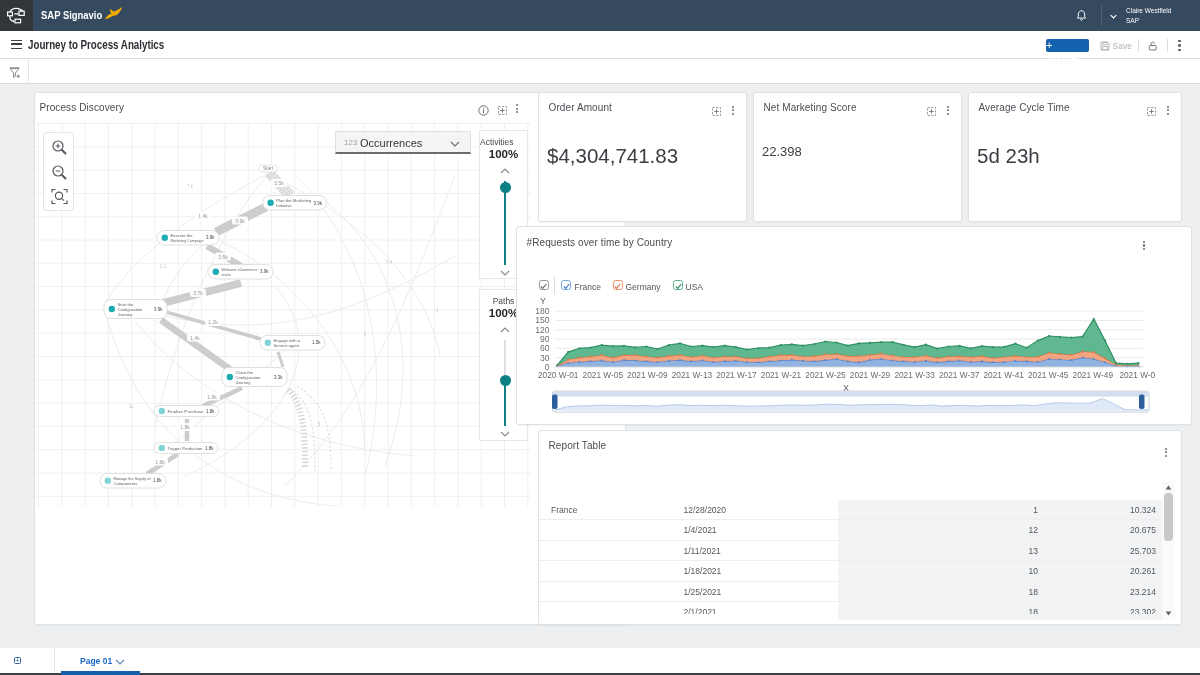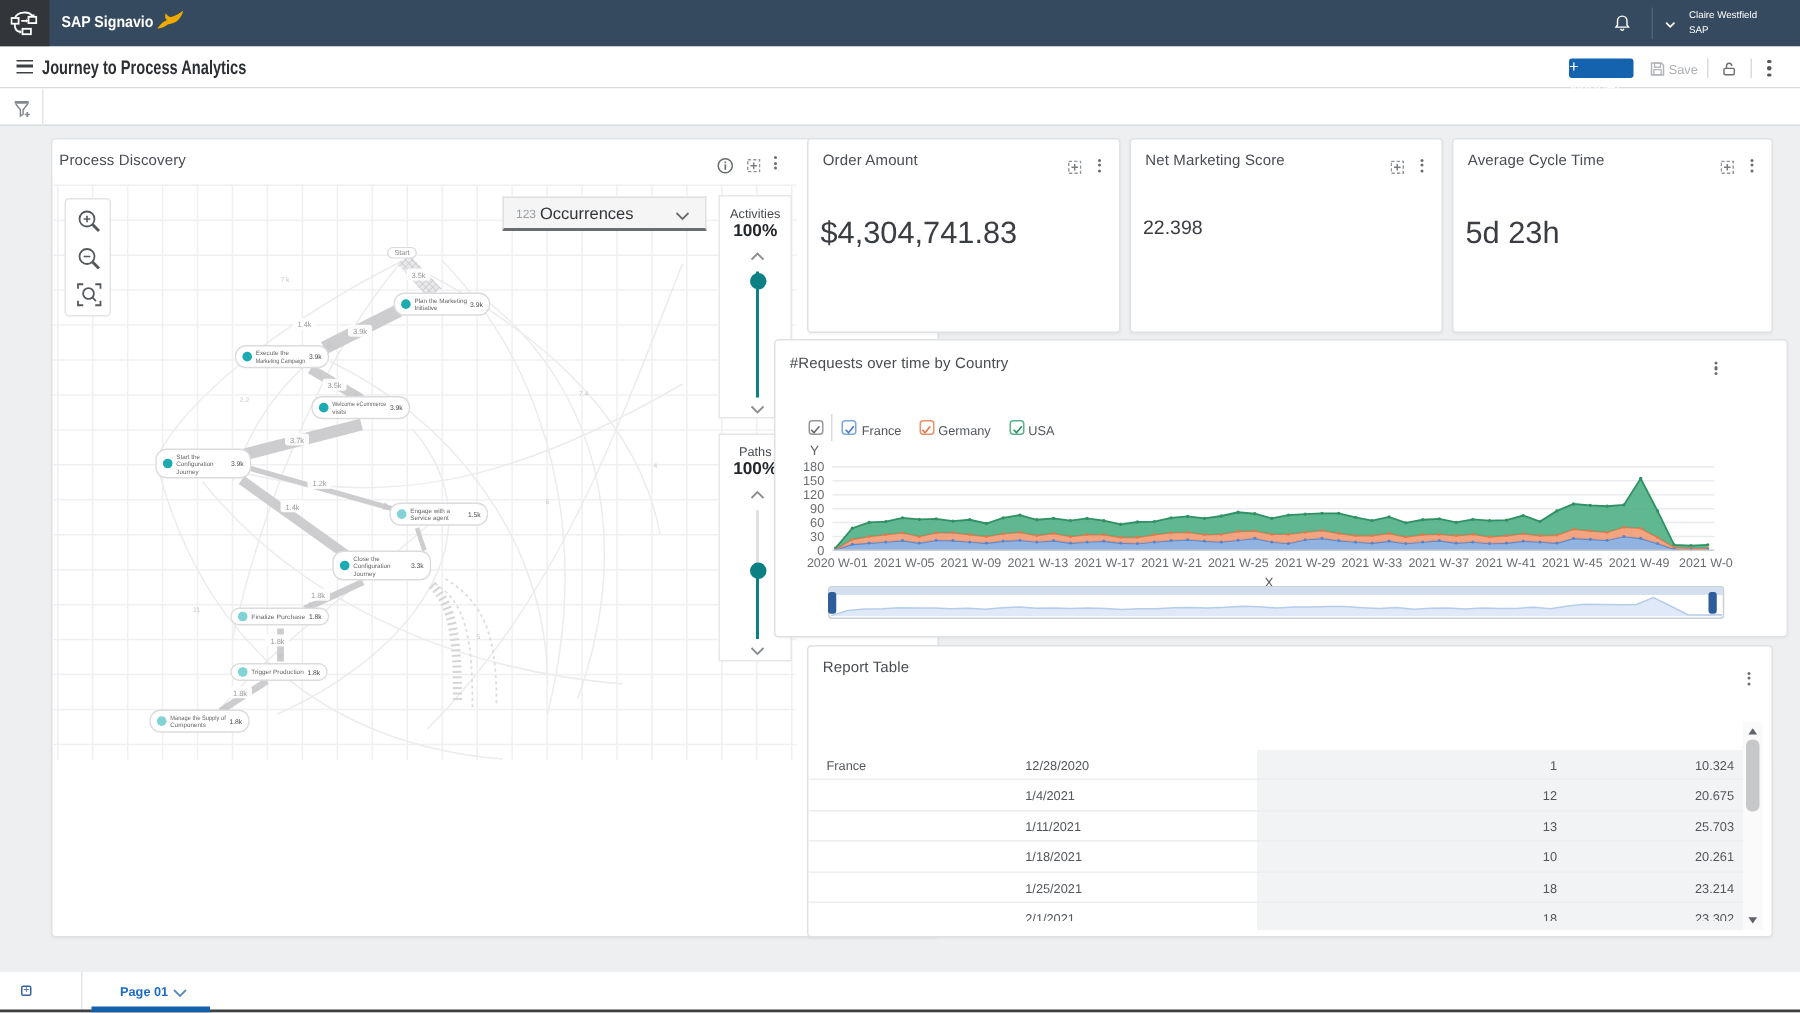--- a/index.html
+++ b/index.html
@@ -316,21 +316,21 @@
 
   <div style="position:absolute;left:300px;top:38.5px;width:136px;height:23px;background:#f5f5f5;border:1px solid #e0e0e0;border-bottom:2px solid #6a6d70">
     <span style="position:absolute;left:8px;top:6px;font-size:8px;color:#9aa0a6">123</span>
     <span style="position:absolute;left:24px;top:4.5px;font-size:11px;color:#32363a">Occurrences</span>
     <svg width="10" height="6" viewBox="0 0 10 6" style="position:absolute;right:10px;top:9px">
         <path d="M1,1 L5,5 L9,1" stroke="#6a6d70" stroke-width="1.2" fill="none"></path>
       </svg>
   </div>
 
   <div style="position:absolute;left:444px;top:37.5px;width:49px;height:149px;background:#fff;border:1px solid #e5e7e9">
-    <div style="position:absolute;top:6px;width:100%;text-align:center;font-size:8.5px;color:#45494d">Activities</div>
+    <div style="position:absolute;top:6px;width:100%;font-size:8.5px;color:#45494d">Activities</div>
     <div style="position:absolute;top:17px;width:100%;text-align:center;font-size:11.5px;font-weight:bold;color:#23272b">100%</div>
     <svg width="10" height="6" viewBox="0 0 10 6" style="position:absolute;left:20px;top:37px">
         <path d="M1,5 L5,1 L9,5" stroke="#8a8d90" stroke-width="1.2" fill="none"></path>
       </svg>
     <div style="position:absolute;left:23.5px;top:50px;width:2.5px;height:84px;background:#0d8084"></div>
     <div style="position:absolute;left:19.5px;top:51px;width:11px;height:11px;border-radius:50%;background:#0d8084"></div>
     <svg width="10" height="6" viewBox="0 0 10 6" style="position:absolute;left:20px;top:139px">
         <path d="M1,1 L5,5 L9,1" stroke="#8a8d90" stroke-width="1.2" fill="none"></path>
       </svg>
   </div>

